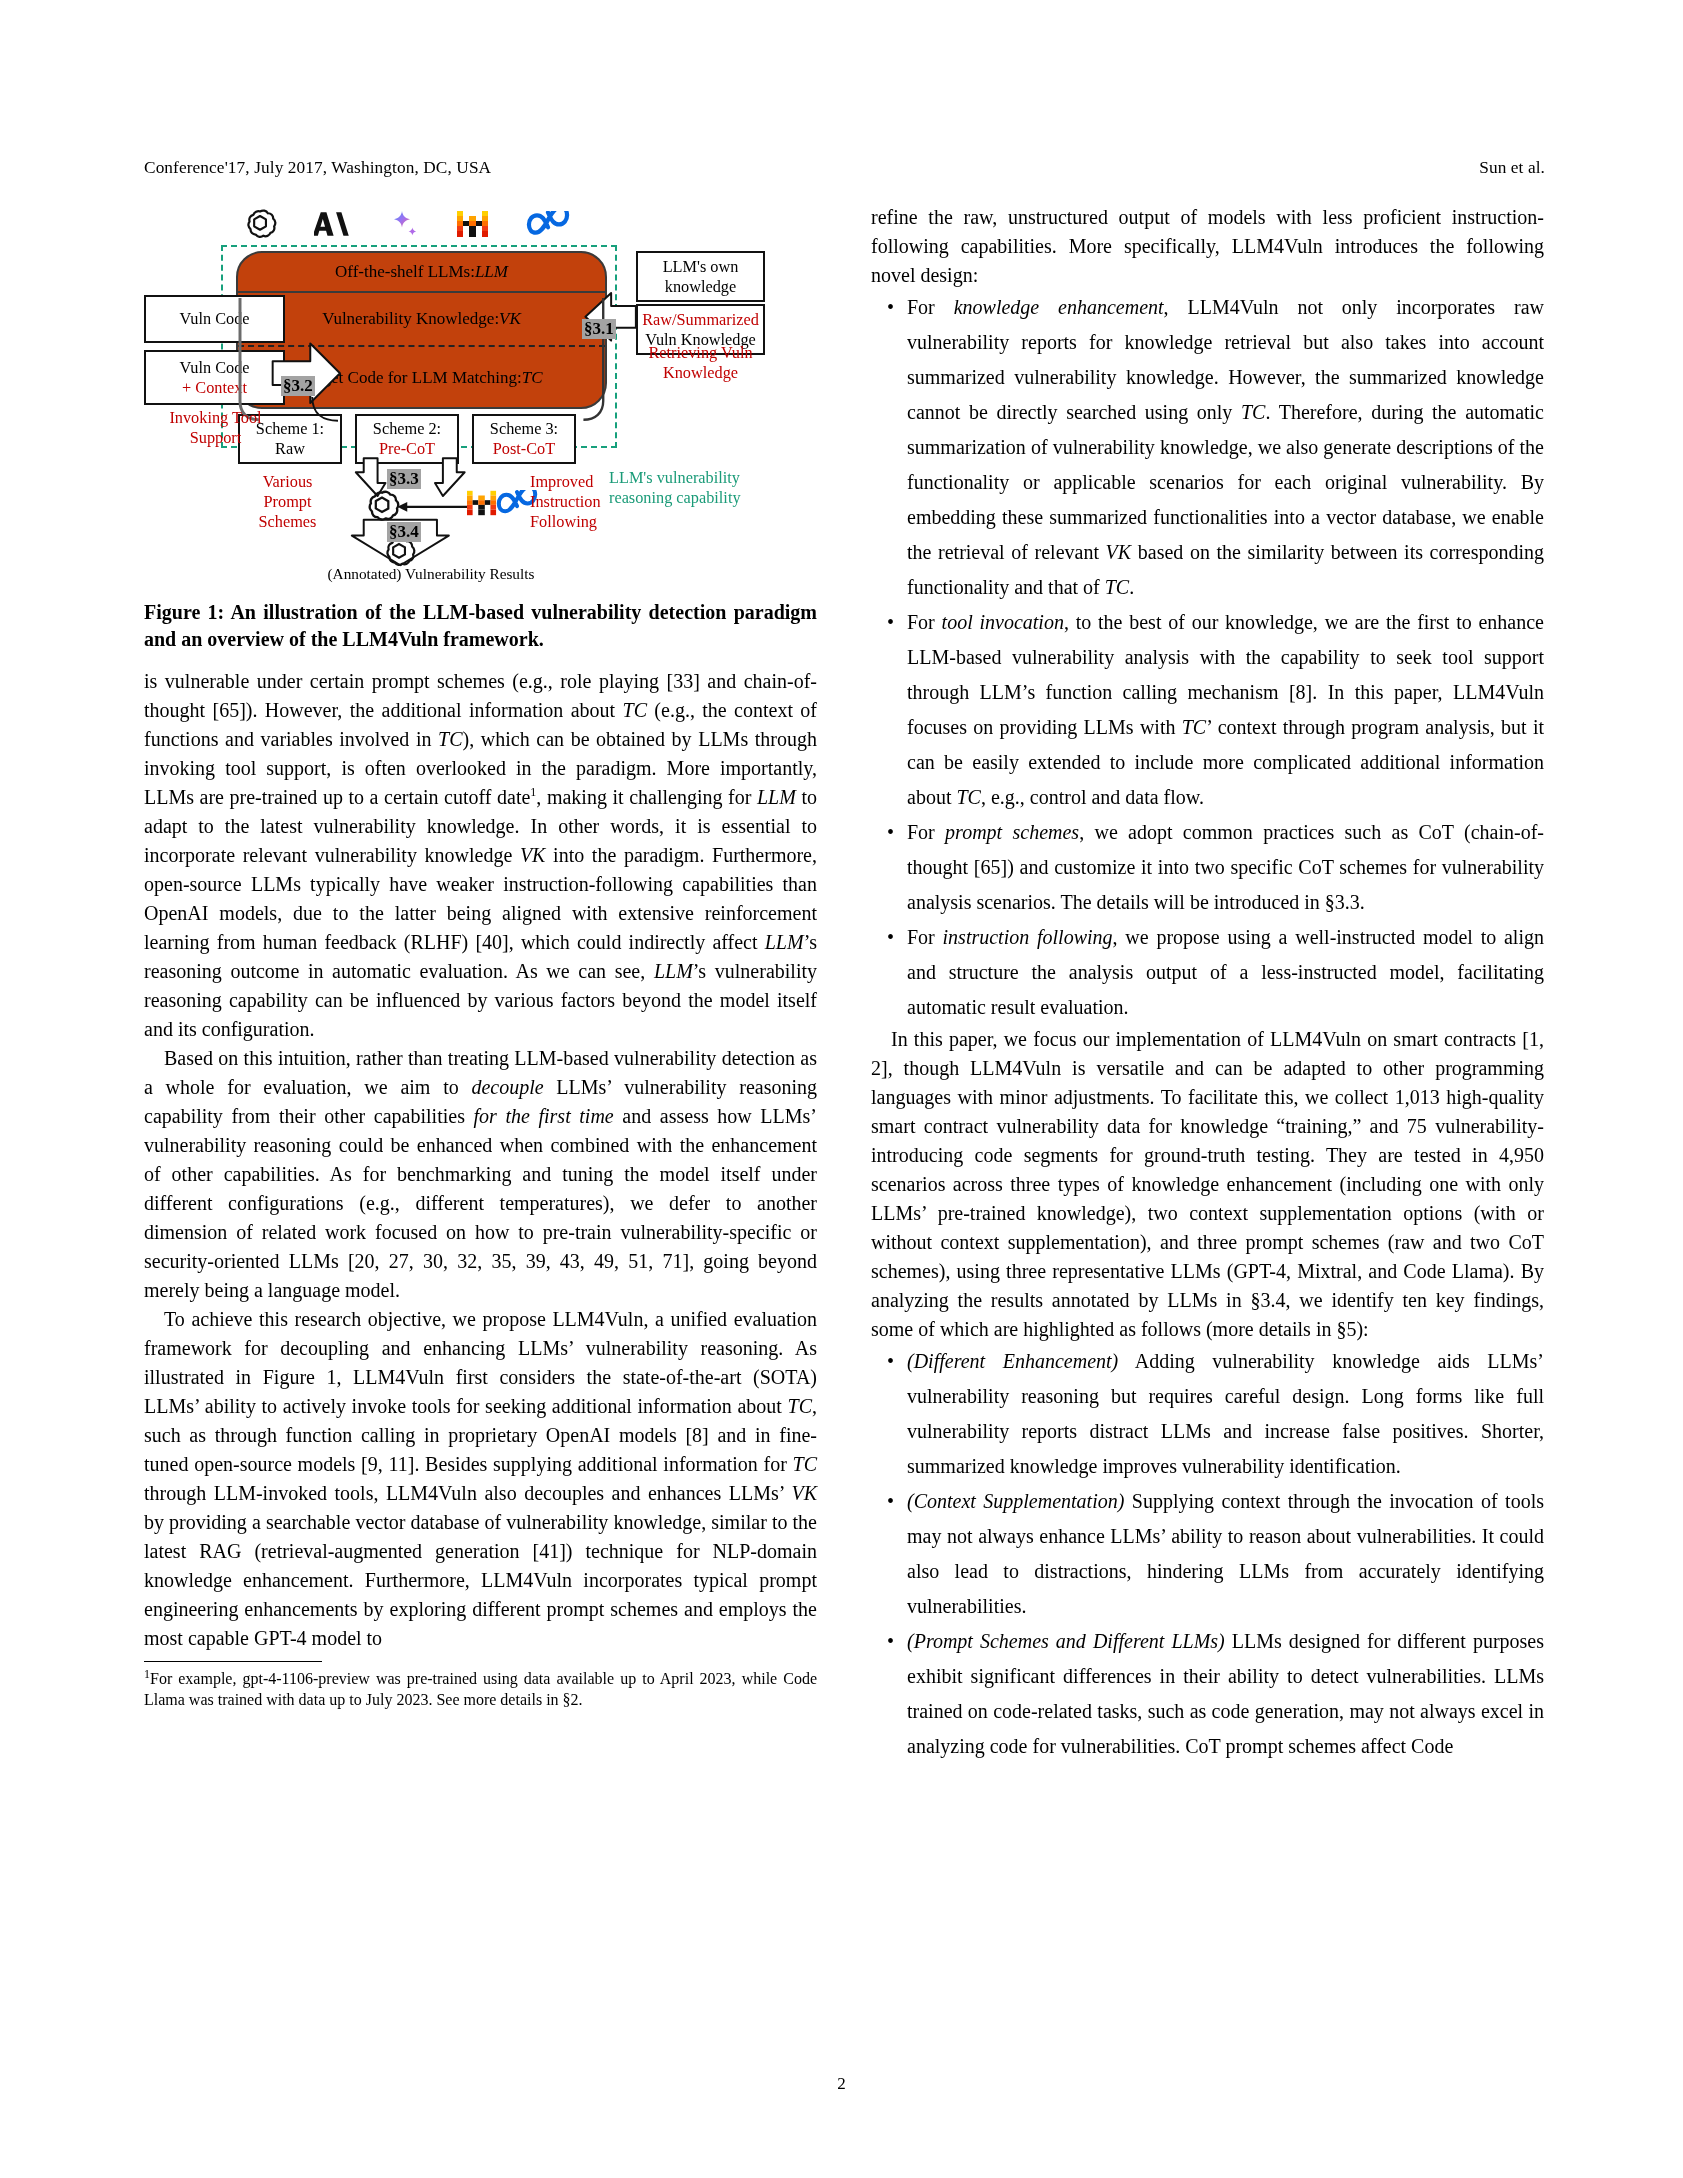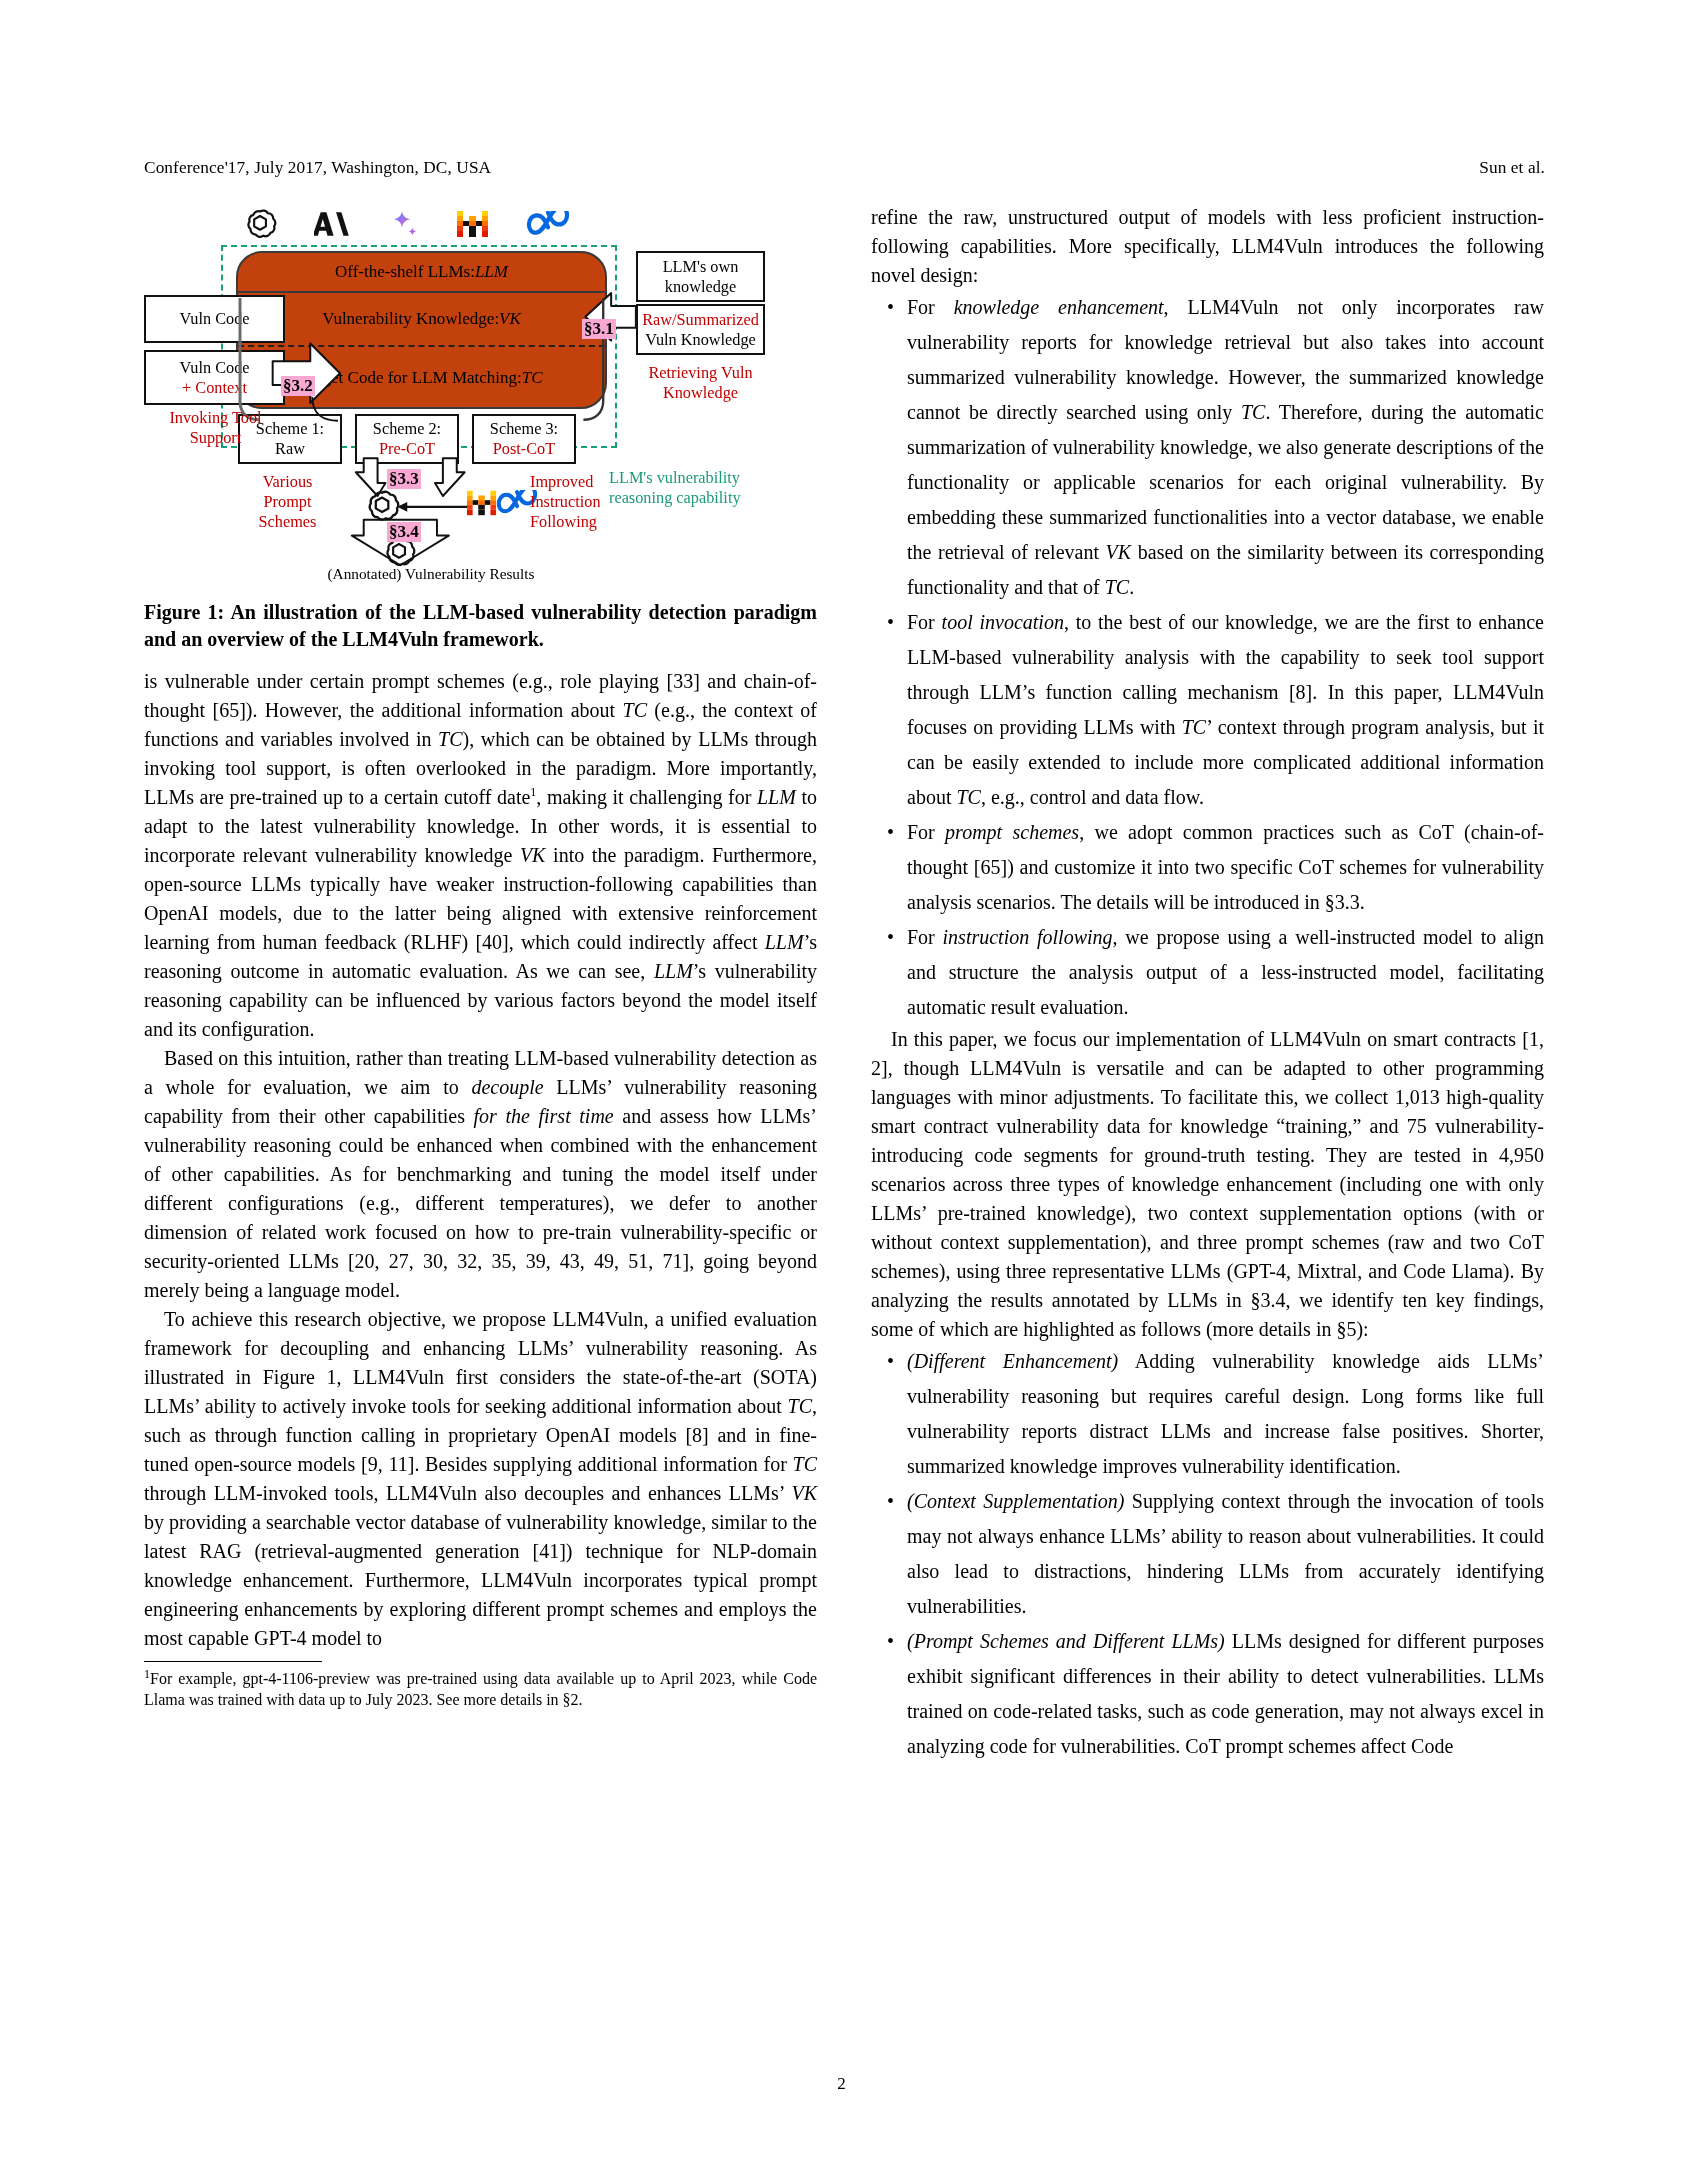--- a/index.html
+++ b/index.html
@@ -68,28 +68,28 @@
   .sc1 { left:94px; }
   .sc2 { left:211px; }
   .sc3 { left:328px; }
 
   .redtxt { color:#c00000; }
   .greentxt { color:#1a9b78; }
 
   .flabel { position:absolute; text-align:center; font-size:16.3px;
             line-height:20px; }
   .lab-invoke { left:-2px; top:205px; width:147px; }
-  .lab-retr   { left:487px; top:160px; width:139px; }
+  .lab-retr   { left:487px; top:140px; width:139px; }
   .lab-reason { left:465px; top:265px; width:178px; text-align:left;
                 line-height:20px; }
   .lab-various{ left:99px; top:269px; width:89px; }
   .lab-improv { left:386px; top:269px; width:109px; text-align:left; }
   .lab-results{ left:89px;  top:361px; width:396px; font-size:15.3px; }
 
-  .sec { position:absolute; font-weight:bold; font-size:17px; background:#f9a8d4;
+  .sec { position:absolute; font-weight:bold; font-size:17px; background:#a3a3a3;
          padding:0 2px; }
   .sec31 { left:438px; top:116px; }
   .sec32 { left:137px; top:173px; }
   .sec33 { left:243px; top:266px; }
   .sec34 { left:243px; top:319px; }
 
   .figsvg { position:absolute; left:0; top:0; width:673px; height:386px;
             pointer-events:none; }
 
   .icon-mid { position:absolute; }

